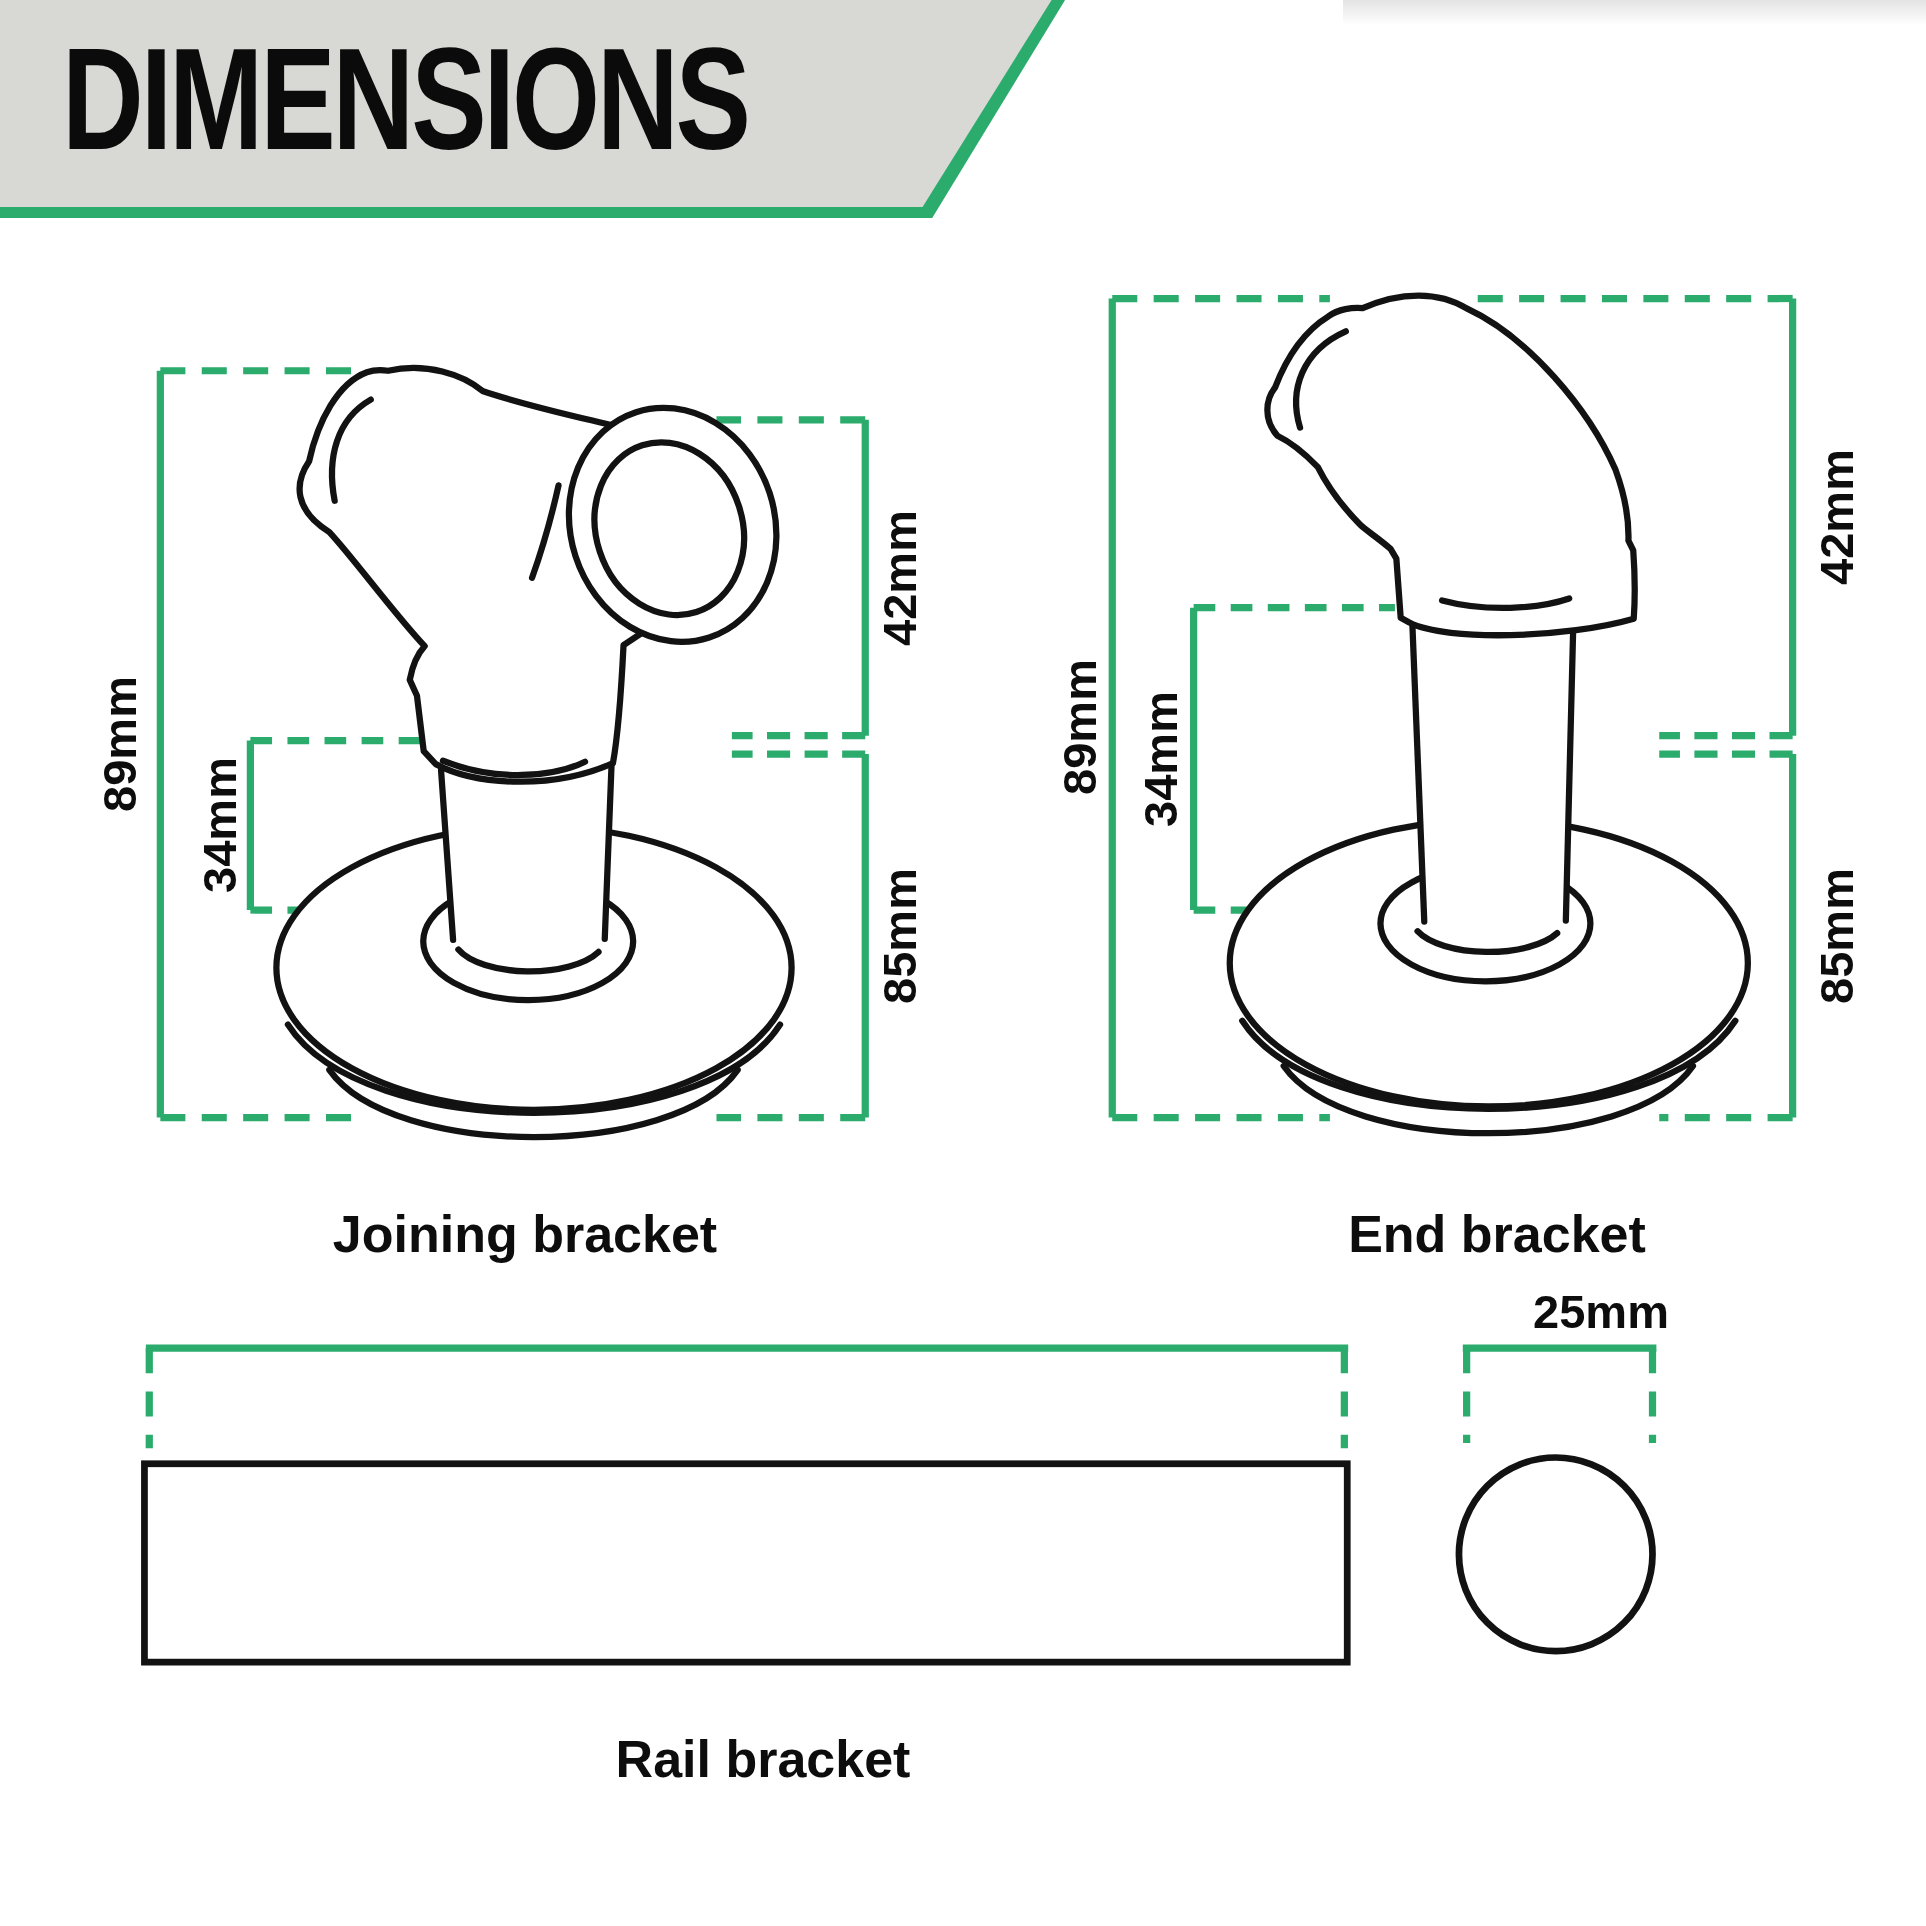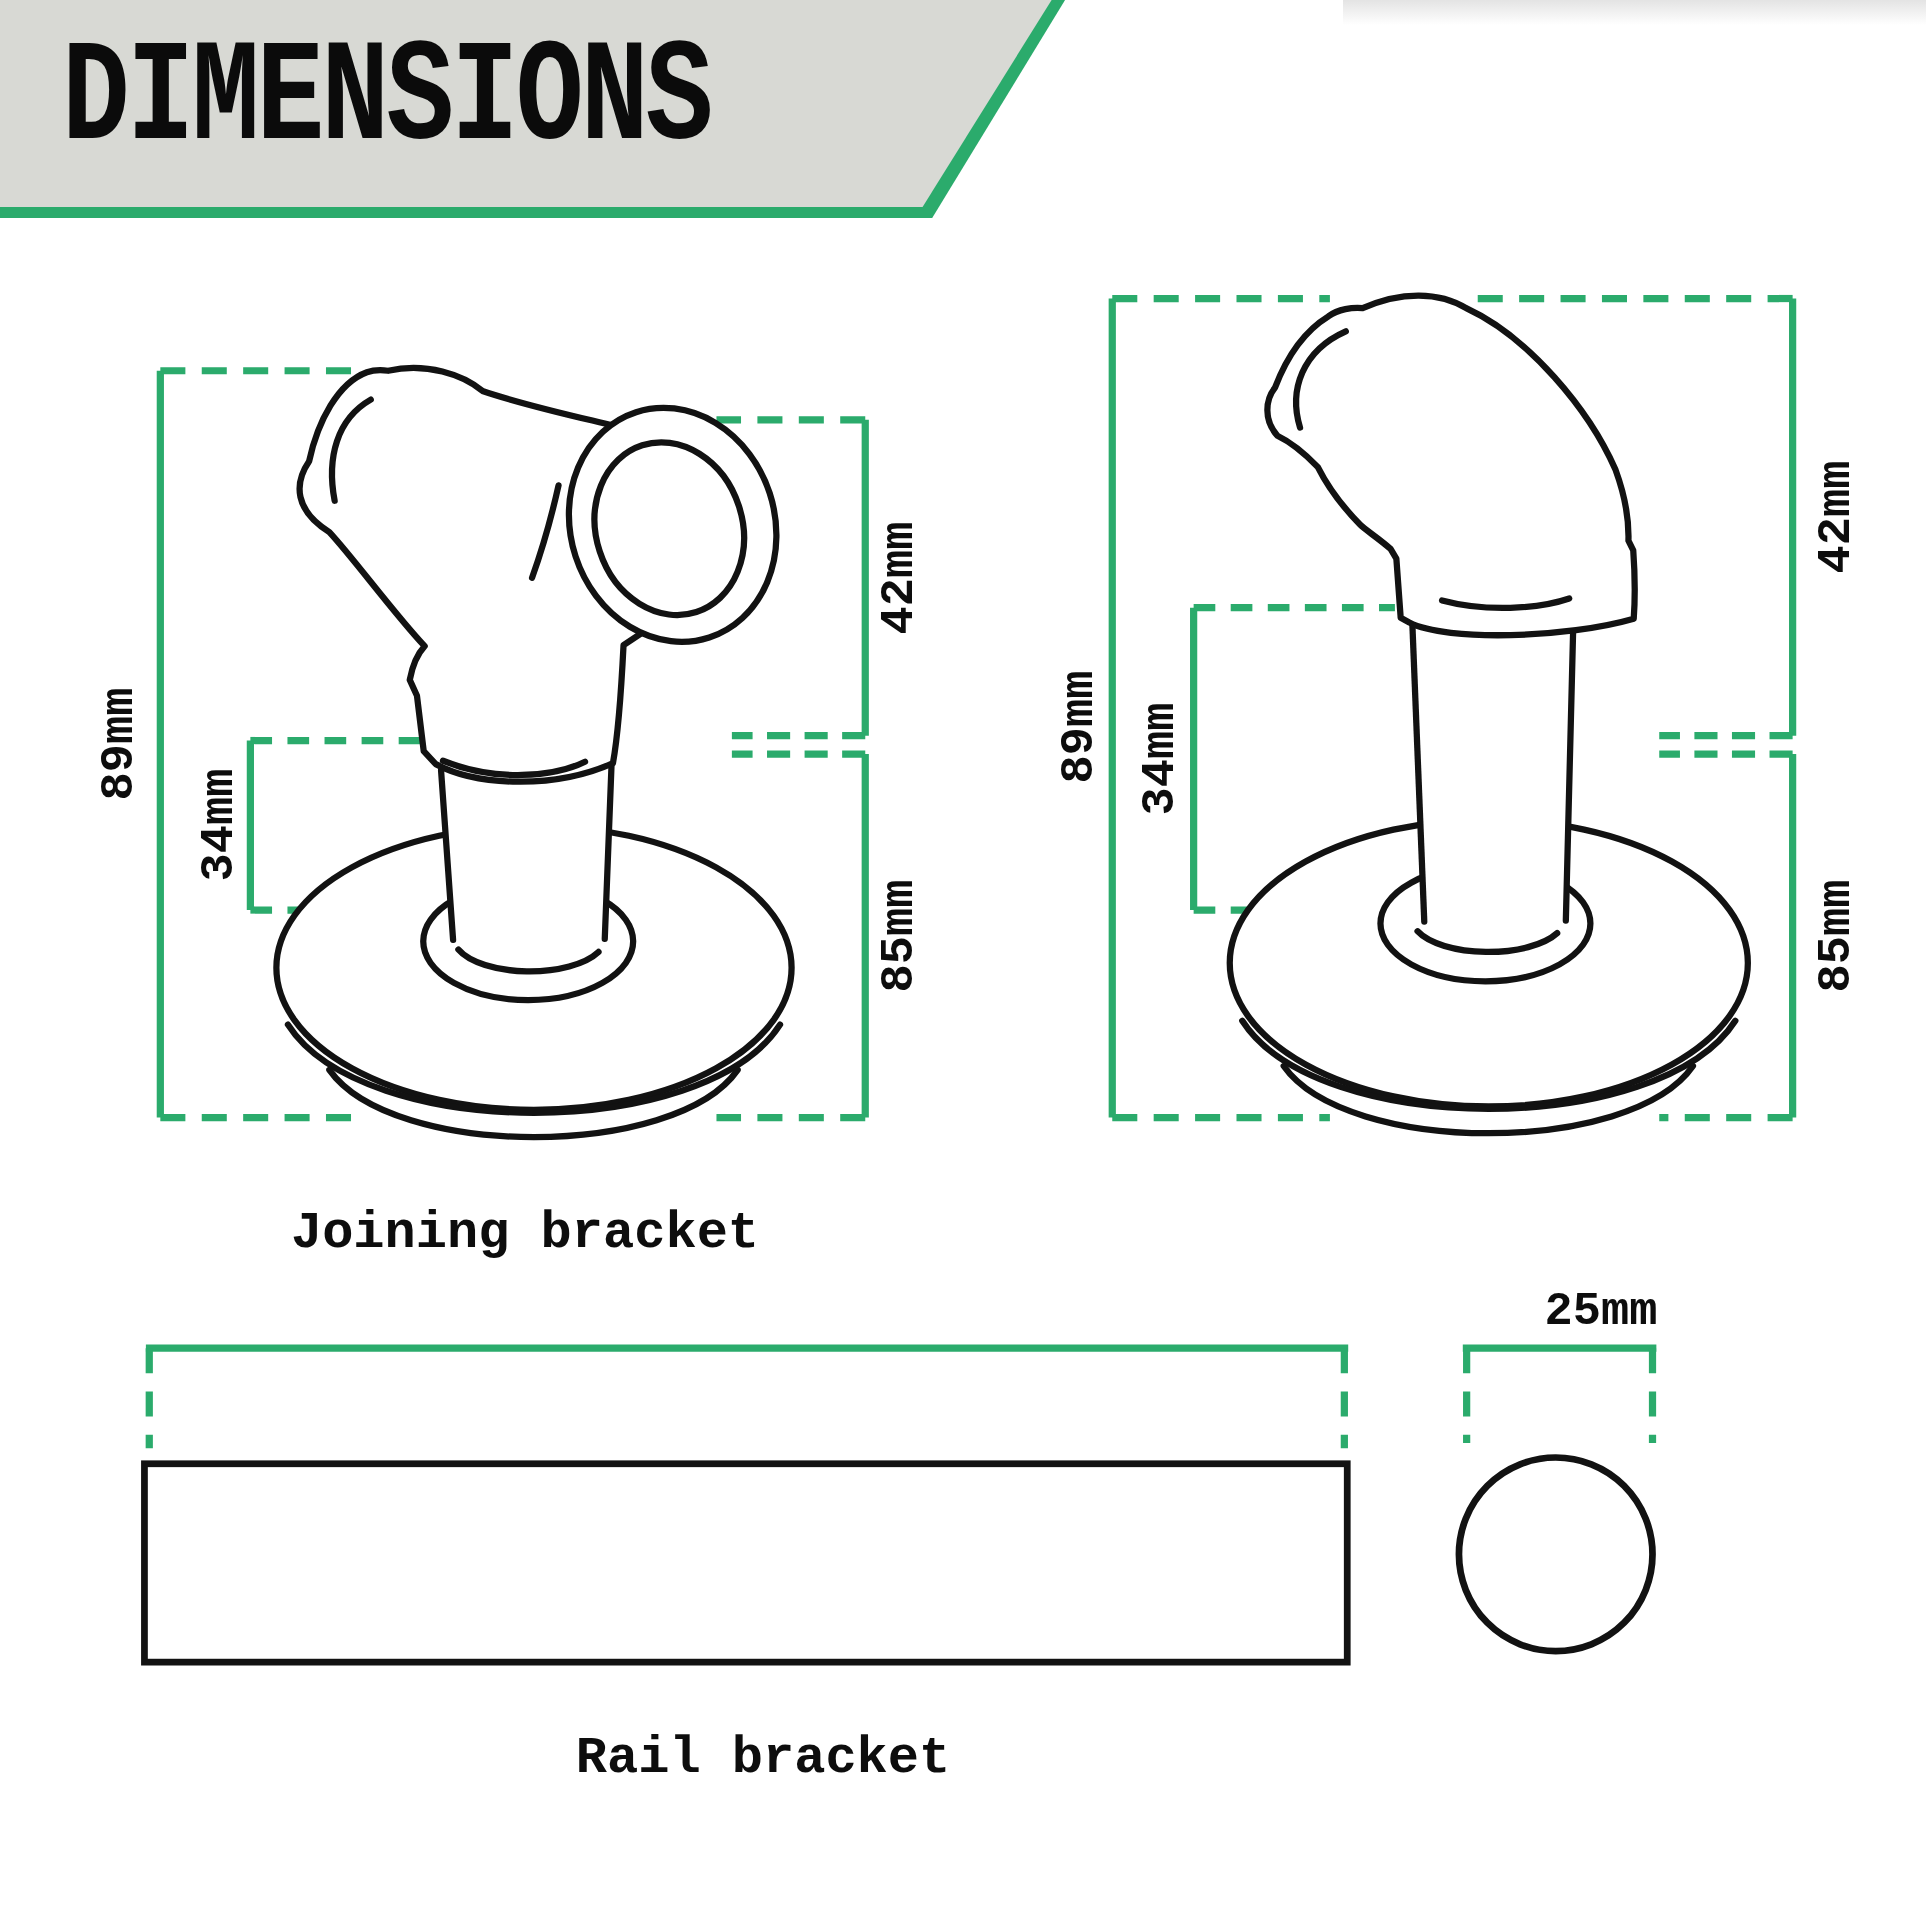--- a/index.html
+++ b/index.html
@@ -1,17 +1,17 @@
 <!DOCTYPE html>
 <html style="font-size:7.7px"><head>
 <meta charset="utf-8">
 <style>
   html,body{margin:0;padding:0;width:1926px;height:1926px;background:#ffffff;
     font-family:"Liberation Sans","DejaVu Sans",sans-serif;}
-  #stage{position:absolute;left:0;top:0;width:1926px;height:1926px;overflow:hidden;background:#fff;font-family:Liberation Mono, monospace;}
+  #stage{position:absolute;left:0;top:0;width:1926px;height:1926px;overflow:hidden;background:#fff;}
   #art{position:absolute;left:0;top:0;}
   .title{
     position:absolute;left:62px;top:27px;
     font-size:145px;font-weight:700;color:#0b0b0b;
     letter-spacing:-3.9px;white-space:nowrap;
     transform:scaleX(0.78);transform-origin:0 0;line-height:1;
   }
   .dim-label{
     position:absolute;font-size:47px;font-weight:700;color:#0d0d0d;
     white-space:nowrap;transform:translate(-50%,-50%) rotate(-90deg);line-height:1;
@@ -147,19 +147,20 @@
   <div class="dim-label" style="left:119px;top:744px">89mm</div>
   <div class="dim-label" style="left:219px;top:825px">34mm</div>
   <div class="dim-label" style="left:899px;top:578px">42mm</div>
   <div class="dim-label" style="left:899px;top:936px">85mm</div>
   <div class="h-label caption" style="left:525px;top:1190px">Joining bracket</div>
 
   <div class="dim-label" style="left:1079px;top:727px">89mm</div>
   <div class="dim-label" style="left:1160px;top:759px">34mm</div>
   <div class="dim-label" style="left:1836px;top:517px">42mm</div>
   <div class="dim-label" style="left:1836px;top:936px">85mm</div>
+  <div class="h-label caption" style="left:1497px;top:1190px">End bracket</div>
 
   <div class="h-label caption" style="left:763px;top:1715px">Rail bracket</div>
 
   <div class="h-label small-dim" style="left:1557px;top:1311px">25mm</div>
 
 </div>
 
 
 </body></html>

